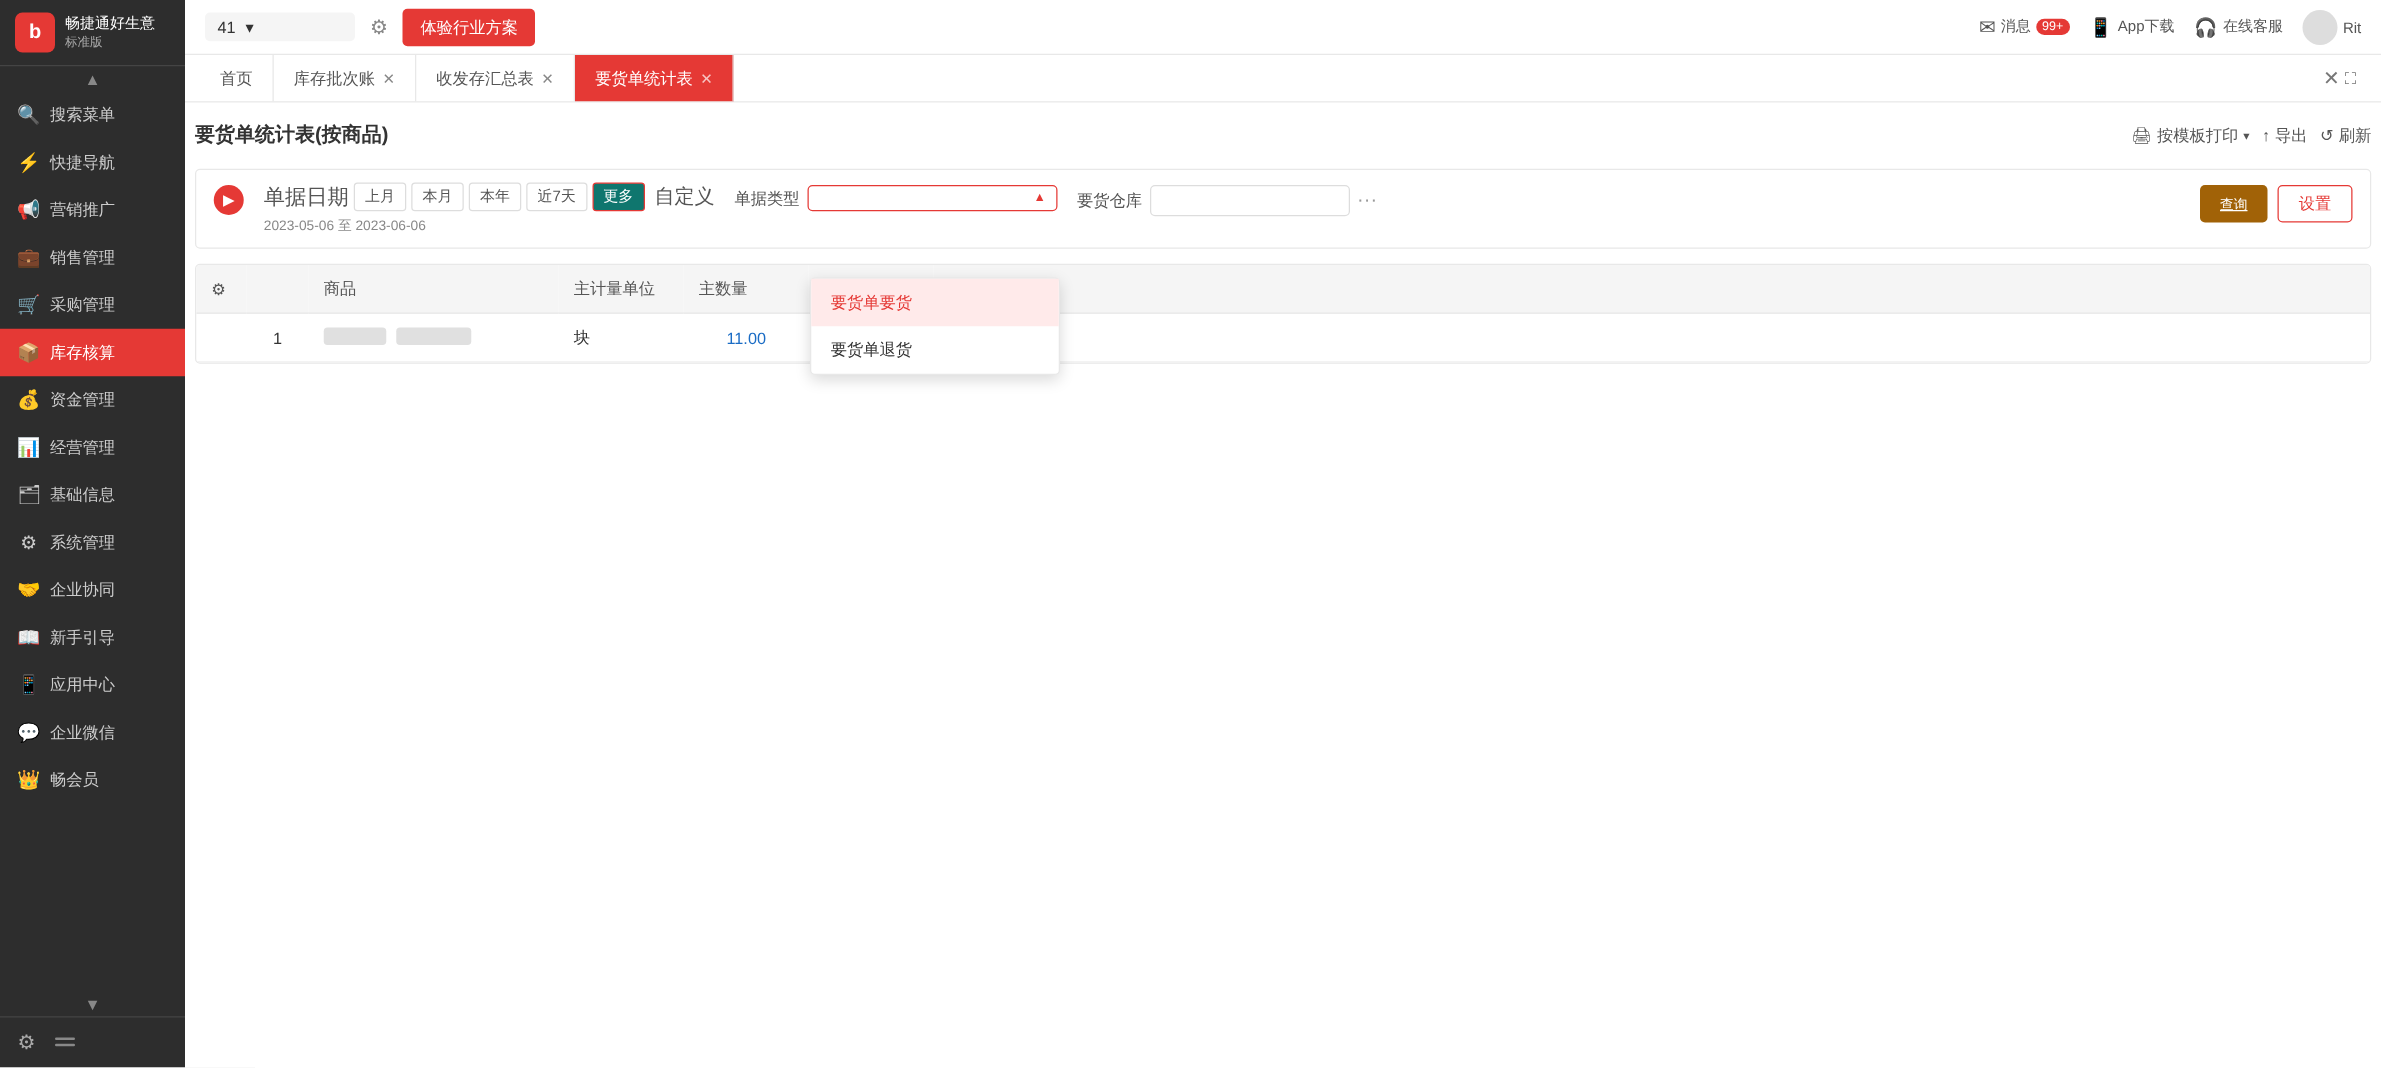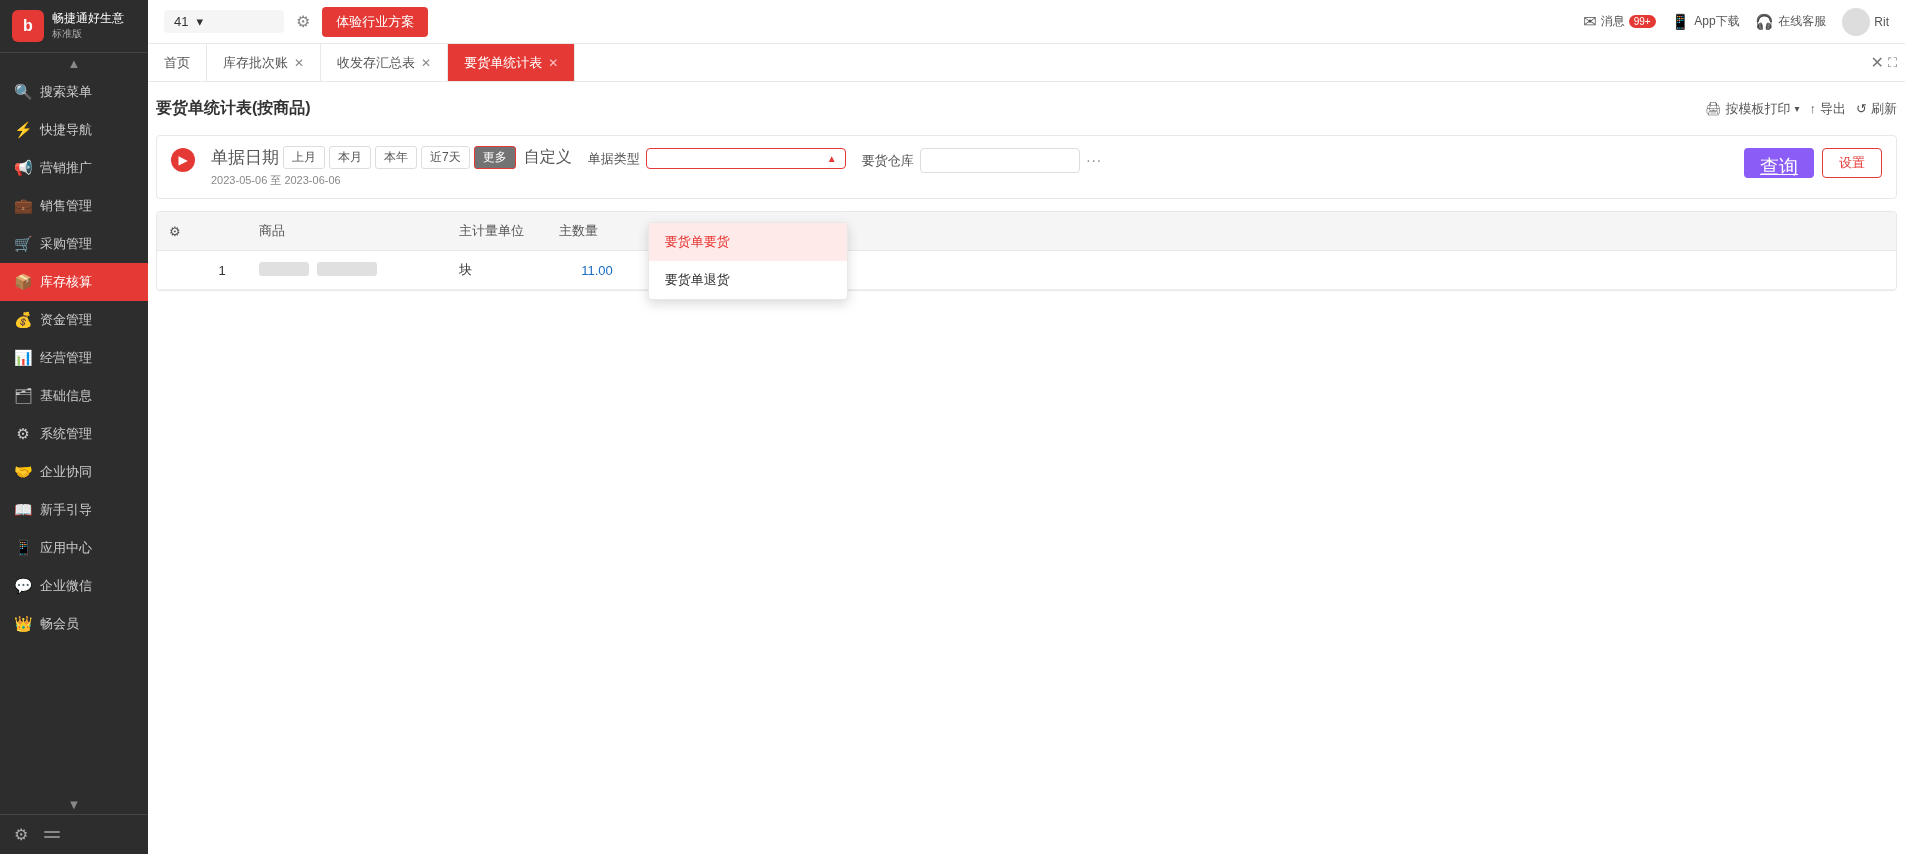--- a/index.html
+++ b/index.html
@@ -97,21 +97,21 @@
       border-radius: 10px; font-size: 10px;
       padding: 1px 5px; min-width: 18px; text-align: center;
     }
     .avatar { width: 28px; height: 28px; border-radius: 50%; background: #ccc; }
 
     
     .tabs-bar {
       background: #fff;
       height: 38px;
       display: flex; align-items: center;
-      padding: 0 0;
+      padding: 0 12px;
       border-bottom: 1px solid #e8e8e8;
       flex-shrink: 0;
       gap: 0;
     }
     .tab {
       display: flex; align-items: center;
       padding: 0 16px;
       height: 100%;
       cursor: pointer;
       color: #555;
@@ -191,21 +191,21 @@
     .date-btn {
       padding: 2px 8px;
       border: 1px solid #ddd;
       border-radius: 3px;
       cursor: pointer;
       font-size: 12px;
       background: #fff;
       color: #555;
     }
     .date-btn.more {
-      background: #737373;
+      background: #0f766e;
       color: white;
       border-color: #e53935;
     }
     .date-custom { font-size: 16px; color: #555; margin-left: 4px; cursor: pointer; }
     .date-range { font-size: 11px; color: #888; margin-top: 2px; }
     .filter-col { display: flex; flex-direction: column; gap: 2px; }
     .filter-select-group {
       display: flex; align-items: center; gap: 6px;
     }
     .filter-select-label { font-size: 13px; color: #555; white-space: nowrap; }
@@ -233,27 +233,27 @@
       border-radius: 4px;
       padding: 4px 8px;
       font-size: 13px;
       width: 160px;
       outline: none;
       background: #fff;
     }
     .warehouse-more { color: #999; cursor: pointer; font-size: 16px; }
 
     .query-btn {
-      background: #8b5cf6;
+      background: #a16207;
       color: white;
       border: none;
       padding: 6px 16px;
       border-radius: 4px;
       cursor: pointer;
-      font-size: 19px;
+      font-size: 11px;
       height: 30px;
       text-decoration: underline;
     }
     .settings-btn {
       border: 1px solid #e53935;
       color: #e53935;
       background: #fff;
       padding: 5px 16px;
       border-radius: 4px;
       cursor: pointer;

